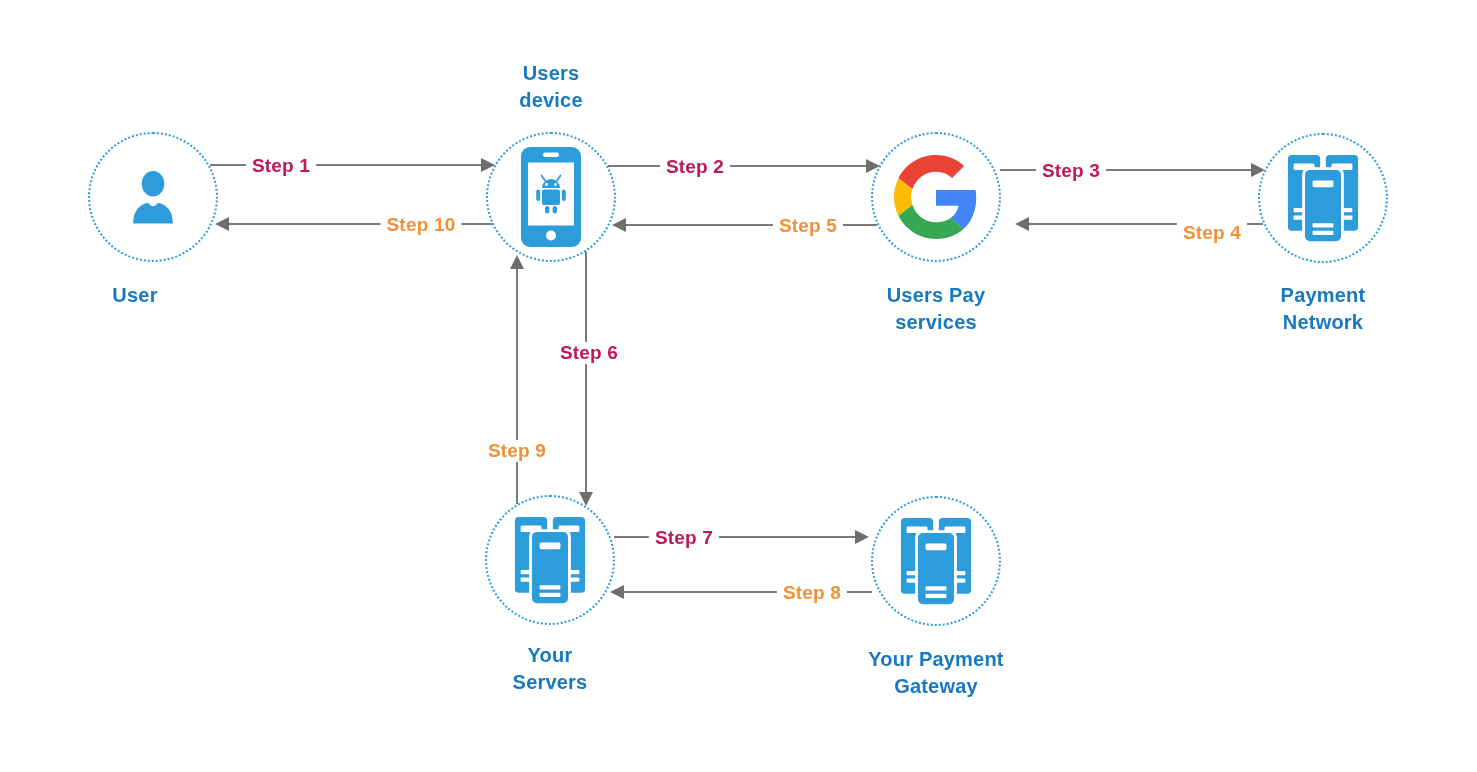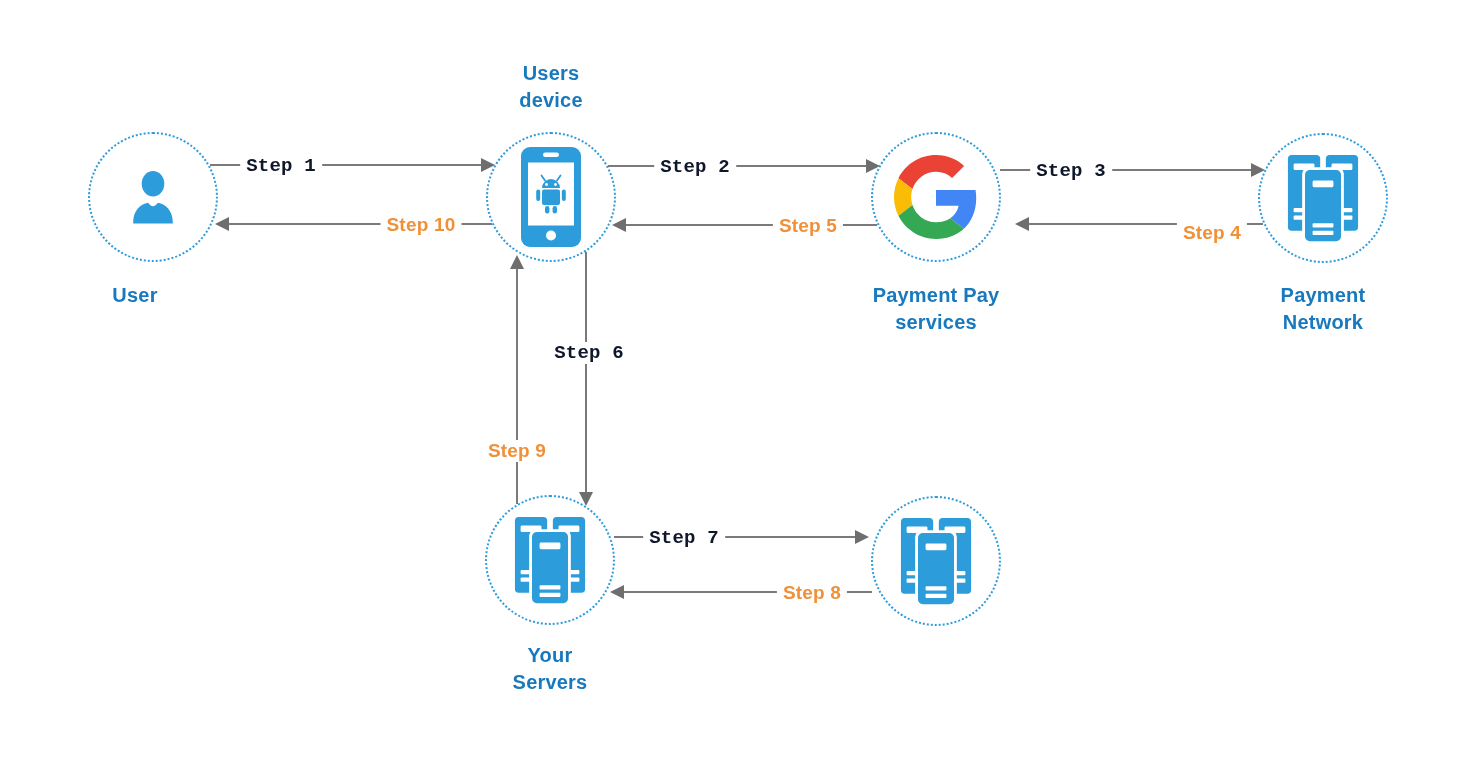--- a/index.html
+++ b/index.html
@@ -16,21 +16,21 @@
   .hline { position:absolute; height:2px; background:#7A7A7A; }
   .vline { position:absolute; width:2px; background:#7A7A7A; }
   .ah { position:absolute; width:0; height:0; }
   .ah-right { border-top:7px solid transparent; border-bottom:7px solid transparent; border-left:14px solid #6E6E6E; }
   .ah-left  { border-top:7px solid transparent; border-bottom:7px solid transparent; border-right:14px solid #6E6E6E; }
   .ah-down  { border-left:7px solid transparent; border-right:7px solid transparent; border-top:14px solid #6E6E6E; }
   .ah-up    { border-left:7px solid transparent; border-right:7px solid transparent; border-bottom:14px solid #6E6E6E; }
 
   .step-label { position:absolute; transform:translate(-50%,-50%); background:#ffffff;
     padding:0 6px; font-size:19px; font-weight:600; white-space:nowrap; letter-spacing:.2px; }
-  .step-blue   { color:#0f172a;font-family:Liberation Mono, monospace; }
+  .step-blue   { color:#be185d; }
   .step-orange { color:#F0913A; }
 
   svg { display:block; }
 </style>
 </head>
 <body>
 
 <div class="stage">
 
   <div class="node-circle" style="left:88px; top:132px;">
@@ -71,21 +71,21 @@
   <div class="node-circle" style="left:871px; top:132px;">
     <span>
       <svg width="84" height="84" viewBox="0 0 48 48">
         <path fill="#EA4335" d="M24 9.5c3.54 0 6.71 1.22 9.21 3.6l6.85-6.85C35.9 2.38 30.47 0 24 0 14.62 0 6.51 5.38 2.56 13.22l7.98 6.19C12.43 13.72 17.74 9.5 24 9.5z"></path>
         <path fill="#4285F4" d="M46.98 24.55c0-1.57-.15-3.09-.38-4.55H24v9.02h12.94c-.58 2.96-2.26 5.48-4.78 7.18l7.73 6c4.51-4.18 7.09-10.36 7.09-17.65z"></path>
         <path fill="#FBBC05" d="M10.53 28.59c-.48-1.45-.76-2.99-.76-4.59s.27-3.14.76-4.59l-7.98-6.19C.92 16.46 0 20.12 0 24c0 3.88.92 7.54 2.56 10.78l7.97-6.19z"></path>
         <path fill="#34A853" d="M24 48c6.48 0 11.93-2.13 15.89-5.81l-7.73-6c-2.15 1.45-4.92 2.3-8.16 2.3-6.26 0-11.57-4.22-13.47-9.91l-7.98 6.19C6.51 42.62 14.62 48 24 48z"></path>
       </svg>
     </span>
   </div>
-  <div class="node-label" style="left:821px; top:282px;">Payment Pay
+  <div class="node-label" style="left:821px; top:282px;">Users Pay
 services</div>
 
   <div class="node-circle" style="left:1258px; top:133px;">
     <span>
       <svg width="74" height="91" viewBox="0 0 78 96">
         <g fill="#2D9CDB">
           <rect x="2" y="2" width="34" height="80" rx="4"></rect>
           <rect x="42" y="2" width="34" height="80" rx="4"></rect>
         </g>
         <g fill="#ffffff">
@@ -155,20 +155,22 @@
         </g>
         <rect x="20" y="18" width="38" height="75" rx="5" fill="#2D9CDB"></rect>
         <g fill="#ffffff">
           <rect x="28" y="29" width="22" height="7" rx="1.5"></rect>
           <rect x="28" y="74" width="22" height="4.5" rx="1"></rect>
           <rect x="28" y="82" width="22" height="4.5" rx="1"></rect>
         </g>
       </svg>
     </span>
   </div>
+  <div class="node-label" style="left:821px; top:646px;">Your Payment
+Gateway</div>
 
   <div class="hline" style="left:210px; top:164px; width:271px;"></div>
   <div class="ah ah-right" style="left:481px; top:158px;"></div>
   <span class="step-label step-blue" style="left:281px; top:166px;">Step 1</span>
 
   <div class="hline" style="left:228px; top:223px; width:264px;"></div>
   <div class="ah ah-left" style="left:215px; top:217px;"></div>
   <span class="step-label step-orange" style="left:421px; top:225px;">Step 10</span>
 
   <div class="hline" style="left:608px; top:165px; width:258px;"></div>

